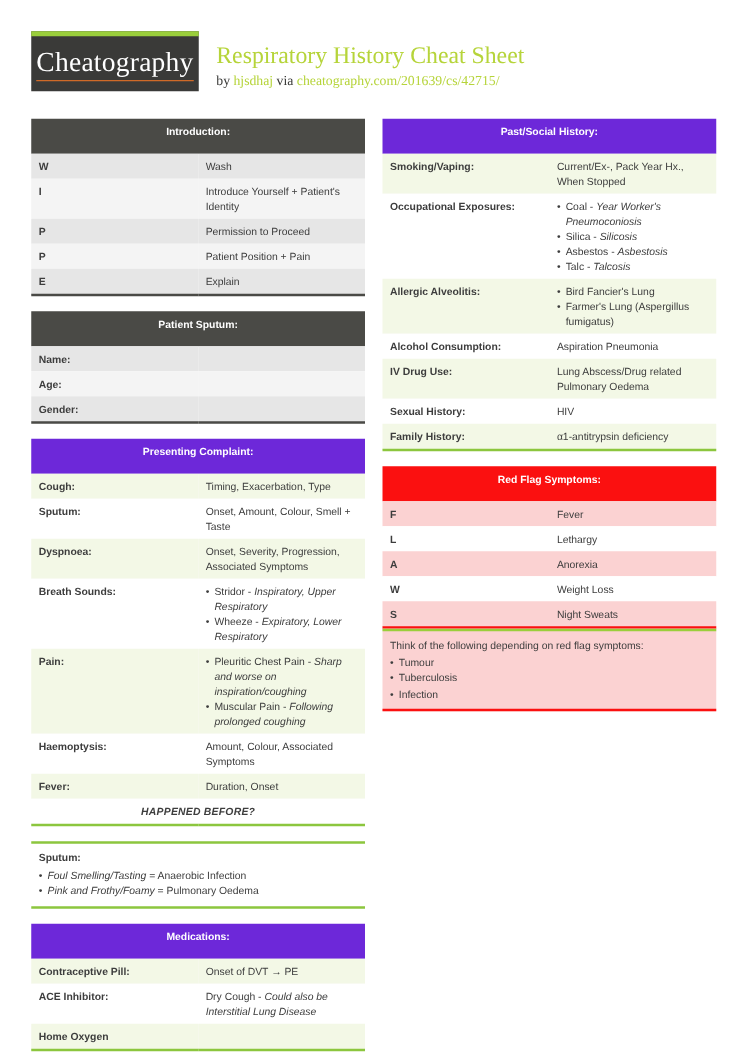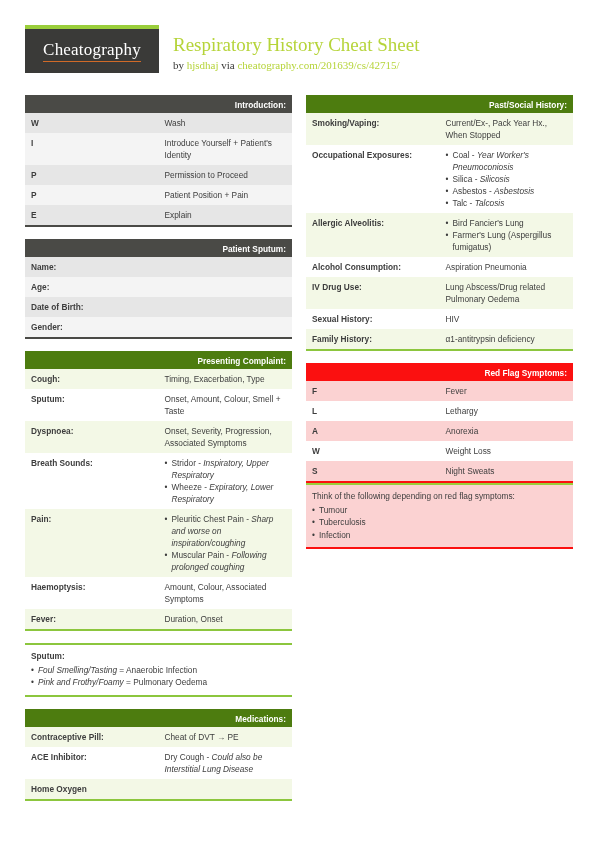--- a/index.html
+++ b/index.html
@@ -34,21 +34,21 @@
     background: #3a3a38;
     border-top: 4px solid #9ace3b;
     box-sizing: border-box;
     display: flex;
     align-items: center;
     justify-content: center;
     flex: none;
   }
   .logo-word {
     font-family: "Liberation Serif", serif;
-    font-size: 17px;
+    font-size: 22px;
     color: #ffffff;
     letter-spacing: 0.2px;
     position: relative;
     padding-bottom: 2px;
     background-image: linear-gradient(to right, #d06a28 0%, #d06a28 100%);
     background-repeat: no-repeat;
     background-size: 100% 1.5px;
     background-position: 0 100%;
   }
   .title-block {
@@ -83,27 +83,27 @@
   
   .block { margin-bottom: 12px; }
   table.cheat {
     width: 100%;
     border-collapse: collapse;
     table-layout: fixed;
     font-size: 8.3px;
     line-height: 1.45;
   }
   table.cheat th {
-    text-align: right;
+    text-align: center;
     font-weight: bold;
     font-size: 8.3px;
-    padding: 4px 6px 2px 6px;
+    padding: 4px 6px 12px 6px;
   }
   table.cheat.dark th { background: #4a4a46; color: #ffffff; }
-  table.cheat.green th { background: #4d7c0f; color: #ffffff; }
+  table.cheat.green th { background: #6d28d9; color: #ffffff; }
   table.cheat.red th { background: #fb1010; color: #ffffff; }
 
   table.cheat td {
     padding: 4px 6px;
     vertical-align: top;
     color: #3d3d3d;
   }
   td.k { font-weight: bold; width: 78px; color: #2e2e2e; }
   td.k.narrow { width: 40px; }
   td.k.wide { width: 96px; }
@@ -223,24 +223,20 @@
           <tbody>
             <tr>
                 <td class="k wide">Name:</td>
                 <td></td>
               </tr>
             <tr>
                 <td class="k wide">Age:</td>
                 <td></td>
               </tr>
             <tr>
-                <td class="k wide">Date of Birth:</td>
-                <td></td>
-              </tr>
-            <tr>
                 <td class="k wide">Gender:</td>
                 <td></td>
               </tr>
           </tbody>
         </table>
       </div>
 
       <div class="block">
         <table class="cheat green">
           <thead>
@@ -280,20 +276,23 @@
               </td>
             </tr>
             <tr>
                 <td class="k">Haemop­tysis:</td>
                 <td>Amount, Colour, Associated Symptoms</td>
               </tr>
             <tr>
                 <td class="k">Fever:</td>
                 <td>Duration, Onset</td>
               </tr>
+            <tr>
+                <td colspan="2" class="center-note">HAPPENED BEFORE?</td>
+              </tr>
           </tbody>
         </table>
       </div>
 
       <div class="block">
         <div class="note green-note">
           <div class="lead"><b>Sputum:</b></div>
           <ul class="bullets">
             <li><span class="ital">Foul Smelling/Tasting</span><span> = Anaerobic Infection</span></li>
             <li><span class="ital">Pink and Frothy/Foamy</span><span> = Pulmonary Oedema</span></li>
@@ -304,21 +303,21 @@
       <div class="block">
         <table class="cheat green">
           <thead>
               <tr>
                 <th colspan="2">Medications:</th>
               </tr>
             </thead>
           <tbody>
             <tr>
                 <td class="k">Contra­ceptive Pill:</td>
-                <td>Cheat of DVT → PE</td>
+                <td>Onset of DVT → PE</td>
               </tr>
             <tr>
                 <td class="k">ACE Inhibitor:</td>
                 <td><span>Dry Cough - </span><span class="ital">Could also be Interstitial Lung Disease</span></td>
               </tr>
             <tr>
                 <td class="k">Home Oxygen</td>
                 <td></td>
               </tr>
 

